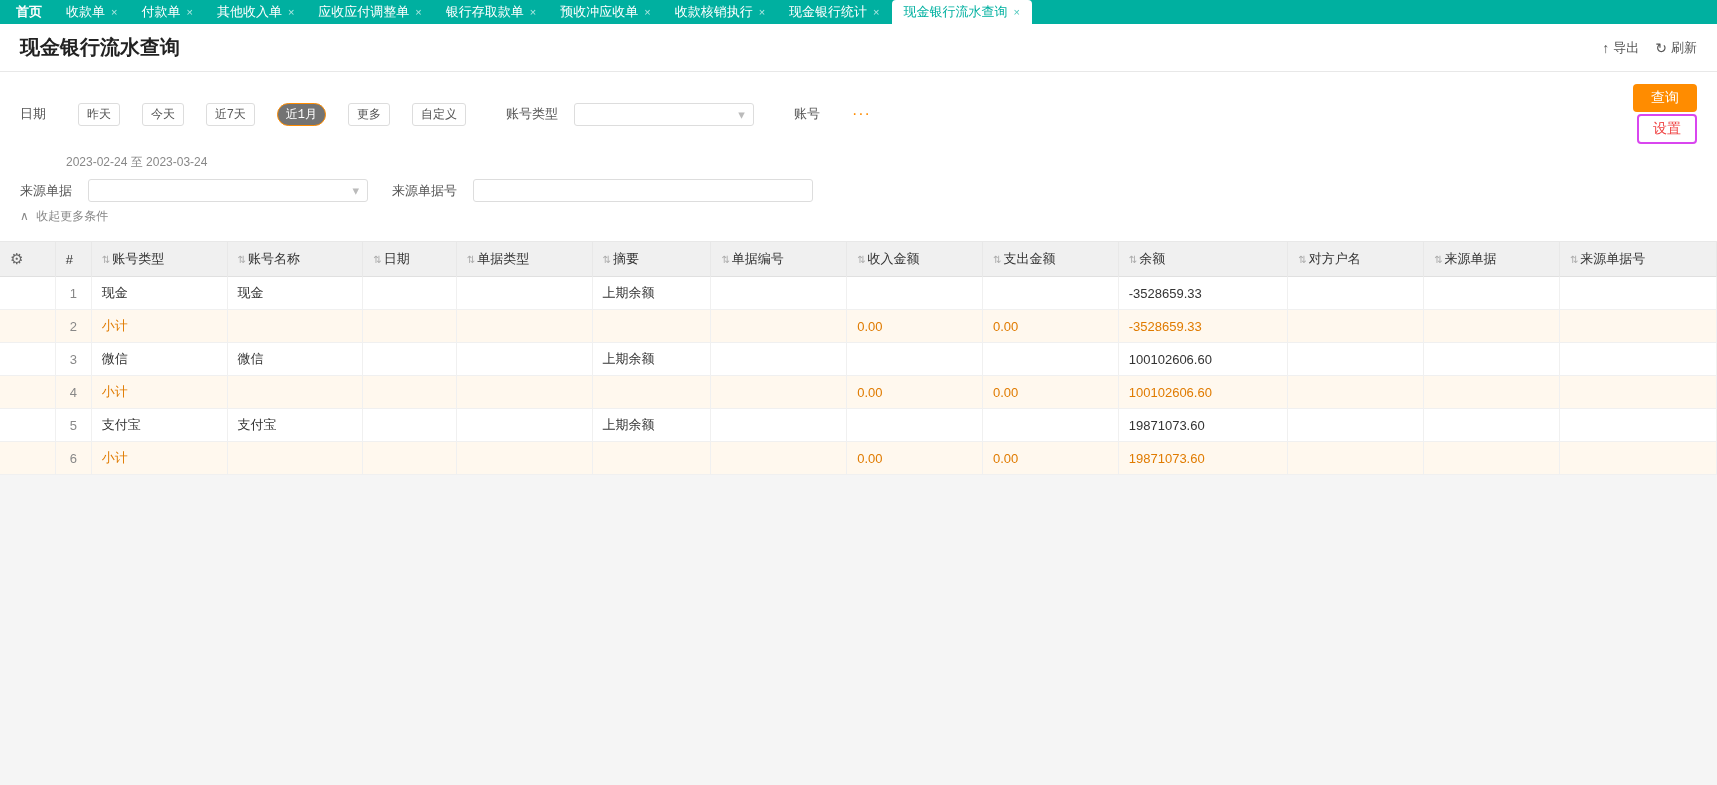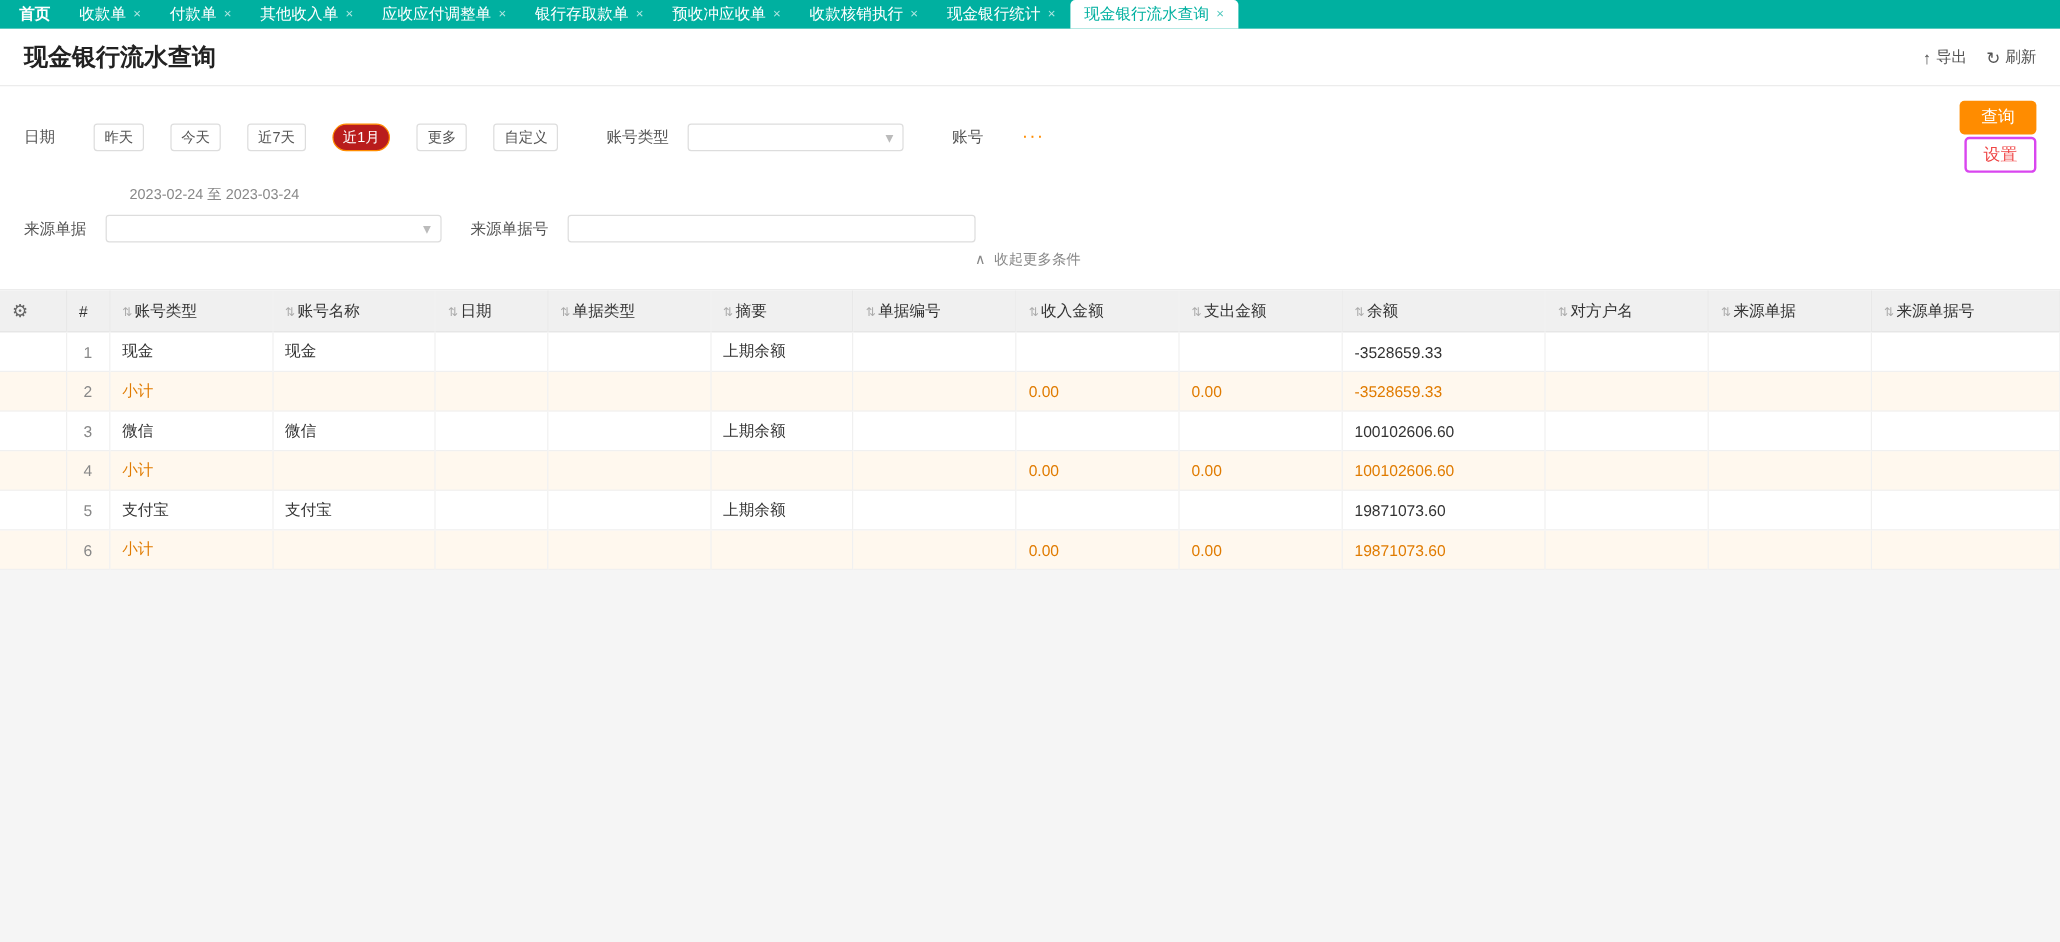--- a/index.html
+++ b/index.html
@@ -92,24 +92,25 @@
     .date-btn {
       padding: 2px 8px;
       border: 1px solid #ddd;
       border-radius: 3px;
       cursor: pointer;
       font-size: 12px;
       color: #555;
       background: #fff;
     }
     .date-btn.active {
-      background: #b91c1c;
+      background: #737373;
       color: #fff;
       border-color: #ff8c00;
       border-radius: 12px;
+      font-family: Liberation Mono, monospace;
     }
     .filter-select {
       display: flex;
       align-items: center;
       border: 1px solid #ddd;
       border-radius: 3px;
       padding: 3px 8px;
       min-width: 180px;
       background: #fff;
       cursor: pointer;
@@ -161,21 +162,21 @@
       display: flex;
       align-items: center;
       gap: 24px;
     }
     .filter-group {
       display: flex;
       align-items: center;
     }
 
     .collapse-bar {
-      text-align: center;
+      text-align: left;
       padding: 6px 0 4px;
       color: #888;
       font-size: 12px;
       cursor: pointer;
     }
     .collapse-bar span { margin-right: 4px; }
 
     
     .table-container {
       background: #fff;
@@ -291,21 +292,21 @@
     </div>
     <div style="margin-left: 40px; display:flex; align-items:flex-end;">
       <span class="filter-label">账号</span>
       <button class="ellipsis-btn">···</button>
     </div>
     <div class="action-btns">
       <button class="query-btn">查询</button>
       <button class="settings-btn">设置</button>
     </div>
   </div>
-  <div style="margin-left:88px; font-size:12px; color:#888; margin-bottom:8px;">2023-02-24 至 2023-03-24</div>
+  <div style="margin-left:46px; font-size:12px; color:#888; margin-bottom:8px;">2023-02-24 至 2023-03-24</div>
   <div class="filter-row-2">
     <div class="filter-group">
       <span class="filter-label">来源单据</span>
       <div class="filter-select" style="min-width:280px;">
         <span style="color:#bbb;"></span>
         <span>▾</span>
       </div>
     </div>
     <div class="filter-group">
       <span class="filter-label">来源单据号</span>

